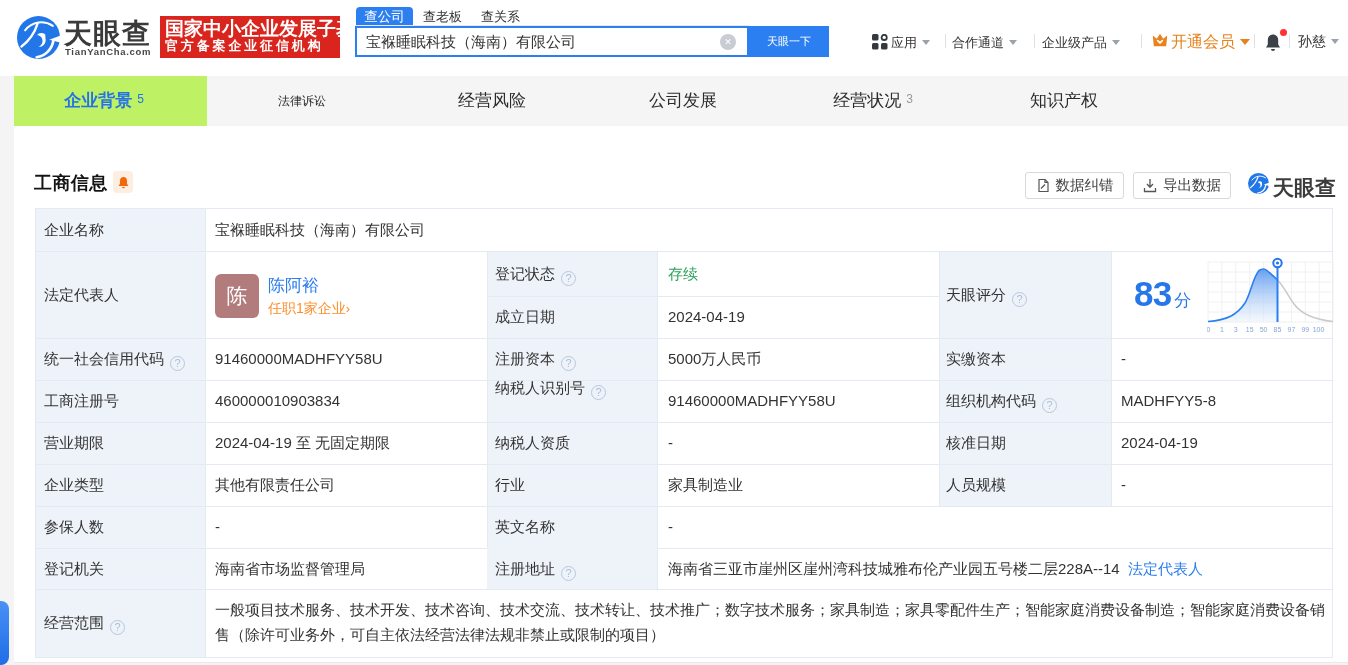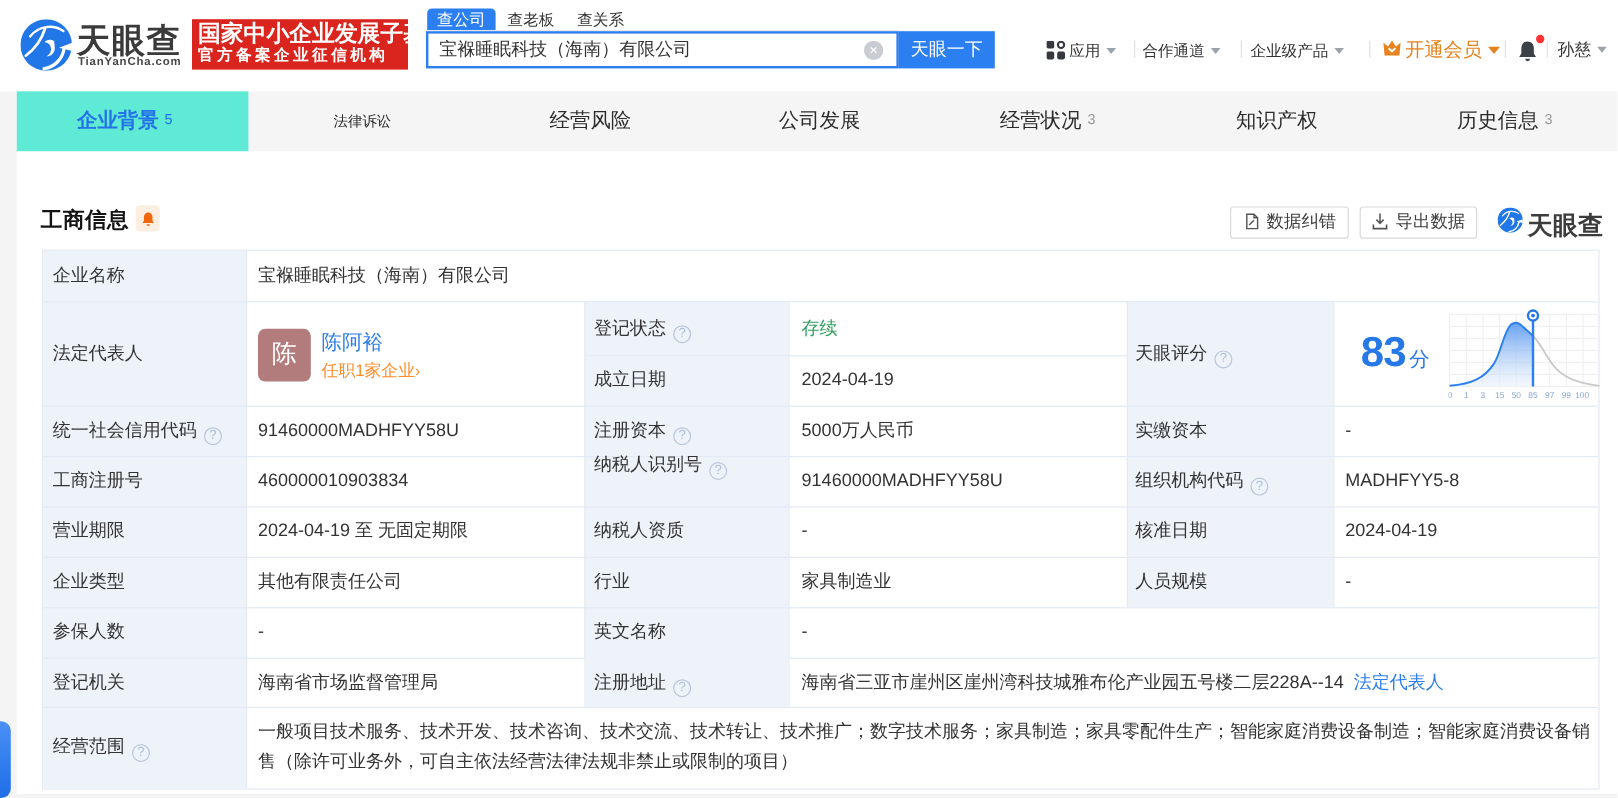--- a/index.html
+++ b/index.html
@@ -34,21 +34,21 @@
   </div>
 
   <div class="abs" style="left:356px;top:7px;width:57px;height:19px;background:#2b7ff0;color:#fff;font-size:13.5px;text-align:center;line-height:19px;border-radius:4px 4px 0 0;">查公司</div>
   <div class="abs" style="left:423px;top:8px;font-size:13px;color:#333;">查老板</div>
   <div class="abs" style="left:481px;top:8px;font-size:13px;color:#333;">查关系</div>
   <div class="abs" style="left:355px;top:25px;width:394px;height:1px;background:#e8e8e8;"></div>
   <div class="abs" style="left:355px;top:26px;width:394px;height:31px;border:2px solid #2b7ff0;background:#fff;">
     <div class="abs" style="left:9px;top:0;line-height:27px;font-size:15px;color:#333;">宝褓睡眠科技（海南）有限公司</div>
     <div class="abs" style="left:363px;top:5.5px;width:16px;height:16px;border-radius:50%;background:#c9cdd3;color:#fff;font-size:9px;text-align:center;line-height:16px;">✕</div>
   </div>
-  <div class="abs" style="left:749px;top:26px;width:80px;height:31px;background:#2b7ff0;color:#fff;font-size:15px;text-align:center;line-height:31px;">天眼一下</div>
+  <div class="abs" style="left:749px;top:26px;width:80px;height:31px;background:#2b7ff0;color:#fff;font-size:11px;text-align:center;line-height:31px;">天眼一下</div>
 
   <svg class="abs" style="left:872px;top:34px;" width="16" height="16" viewBox="0 0 16 16">
     <rect x="0" y="0" width="6.5" height="6.5" rx="1.5" fill="#35393f"></rect>
     <circle cx="12.2" cy="3.4" r="2.6" fill="none" stroke="#35393f" stroke-width="1.8"></circle>
     <rect x="0" y="9" width="6.5" height="6.5" rx="1.5" fill="#35393f"></rect>
     <rect x="9" y="9" width="6.5" height="6.5" rx="1.5" fill="#35393f"></rect>
   </svg>
   <div class="abs" style="left:891px;top:34px;font-size:13px;color:#333;">应用<span class="caret"></span></div>
   <div class="sep" style="left:945px;"></div>
   <div class="abs" style="left:952px;top:34px;font-size:13px;color:#333;">合作通道<span class="caret"></span></div>
@@ -66,29 +66,28 @@
     <path d="M8 1.5 C5 1.5 2.8 3.8 2.8 7 L2.8 11.5 L1 14.5 L15 14.5 L13.2 11.5 L13.2 7 C13.2 3.8 11 1.5 8 1.5 Z" fill="#3c4148"></path>
     <path d="M6 16 a2 2 0 0 0 4 0 Z" fill="#3c4148"></path>
   </svg>
   <div class="abs" style="left:1280px;top:29px;width:7px;height:7px;border-radius:50%;background:#f33;"></div>
   <div class="abs" style="left:1298px;top:33px;font-size:14px;color:#333;">孙慈<span class="caret"></span></div>
 </div>
 
 <div class="abs" style="left:0;top:76px;width:14px;height:589px;background:#f4f4f5;"></div>
 
 <div class="abs" style="left:14px;top:76px;width:1334px;height:50px;background:#f5f5f6;">
-  <div class="abs" style="left:0;top:0;width:193px;height:50px;background:#5eead4;text-align:center;line-height:50px;padding-right:13px;">
+  <div class="abs" style="left:0;top:0;width:193px;height:50px;background:#bef264;text-align:center;line-height:50px;padding-right:13px;">
     <span style="font-size:17px;font-weight:bold;color:#2472e8;">企业背景</span><span style="font-size:12px;color:#2472e8;margin-left:5px;position:relative;top:-3px;">5</span>
   </div>
   <div class="abs" style="left:193px;top:0;width:190px;height:50px;text-align:center;line-height:50px;font-size:12px;color:#2b2b2b;">法律诉讼</div>
   <div class="abs" style="left:574px;top:0;width:190px;height:50px;text-align:center;line-height:50px;font-size:17px;color:#2b2b2b;">公司发展</div>
   <div class="abs" style="left:383px;top:0;width:190px;height:50px;text-align:center;line-height:50px;font-size:17px;color:#2b2b2b;">经营风险</div>
   <div class="abs" style="left:764px;top:0;width:190px;height:50px;text-align:center;line-height:50px;font-size:17px;color:#2b2b2b;">经营状况<span style="font-size:12px;color:#999;margin-left:5px;position:relative;top:-3px;">3</span></div>
   <div class="abs" style="left:955px;top:0;width:190px;height:50px;text-align:center;line-height:50px;font-size:17px;color:#2b2b2b;">知识产权</div>
-  <div class="abs" style="left:1145px;top:0;width:190px;height:50px;text-align:center;line-height:50px;font-size:17px;color:#2b2b2b;">历史信息<span style="font-size:12px;color:#999;margin-left:5px;position:relative;top:-3px;">3</span></div>
 </div>
 
 <div class="abs" style="left:34px;top:171px;font-size:18px;font-weight:bold;color:#141414;letter-spacing:0.4px;">工商信息</div>
 <div class="abs" style="left:113px;top:171px;width:20px;height:22px;background:#fcefe2;border-radius:4px;">
   <svg style="position:absolute;left:4.5px;top:4.5px;" width="11" height="13" viewBox="0 0 16 19">
     <path d="M8 1.5 C5 1.5 2.8 3.8 2.8 7 L2.8 11.5 L1 14.5 L15 14.5 L13.2 11.5 L13.2 7 C13.2 3.8 11 1.5 8 1.5 Z" fill="#f2670c"></path>
     <path d="M6 16 a2 2 0 0 0 4 0 Z" fill="#f2670c"></path>
   </svg>
 </div>
 <div class="abs" style="left:1025px;top:172px;width:99px;height:27px;border:1px solid #d9d9d9;border-radius:3px;background:#fff;line-height:25px;text-align:center;font-size:14.5px;color:#404040;">

